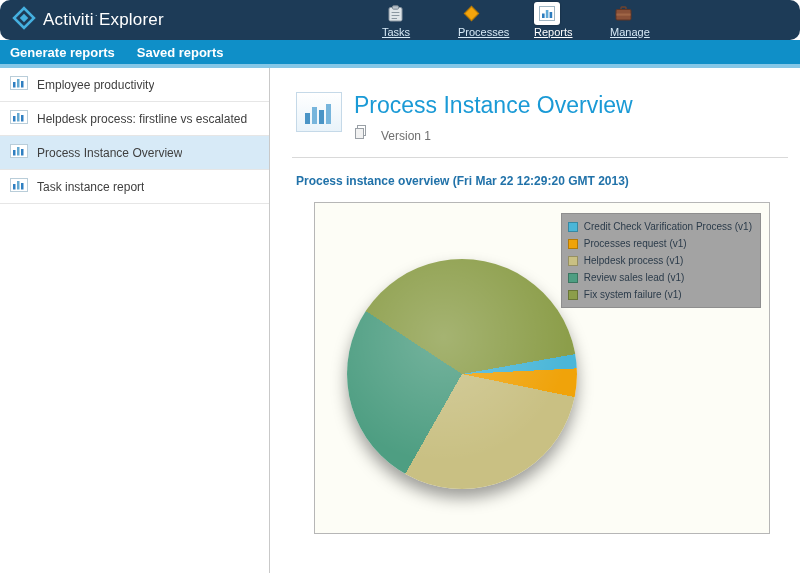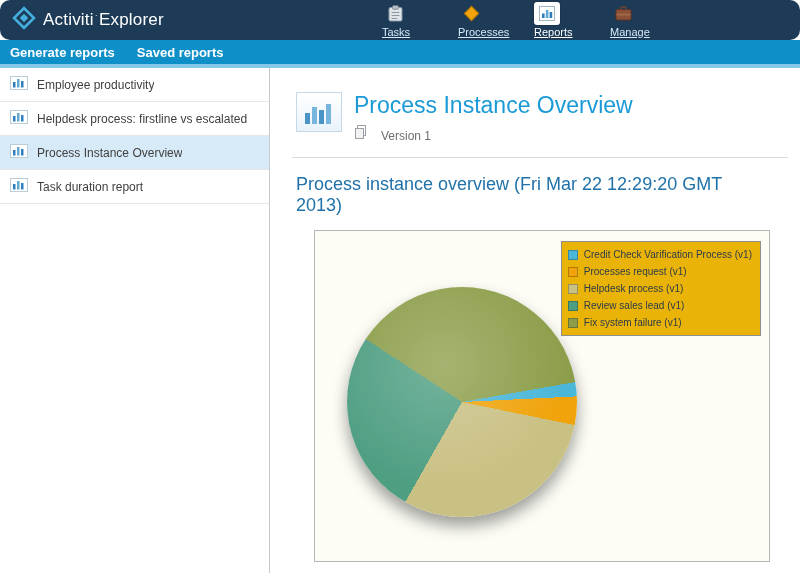--- a/index.html
+++ b/index.html
@@ -41,30 +41,30 @@
   .side-item .label{white-space:nowrap;overflow:hidden;text-overflow:ellipsis;}
   .main{flex:1;padding:24px 28px 0 26px;}
   .report-header{display:flex;gap:12px;align-items:flex-start;}
   .big-icon{width:46px;height:40px;border:1px solid #c5d9e8;
     background:linear-gradient(#ffffff,#e9f3fa);
     display:flex;align-items:flex-end;justify-content:center;padding-bottom:6px;}
   .page-title{font-size:23px;color:var(--title-blue,#1a9ad6);line-height:26px;}
   .version-row{display:flex;align-items:flex-end;gap:14px;margin-top:7px;}
   .version-label{font-size:12px;color:#6f6f6f;}
   .divider{border:none;border-top:1px solid #d9d9d9;margin:14px -16px 0 -4px;}
-  .section-title{margin-top:16px;font-size:18px;font-weight:normal;
+  .section-title{margin-top:16px;font-size:12px;font-weight:bold;
     color:var(--section-title-blue,#2172a9);}
   
   .chart-panel{margin-top:14px;margin-left:18px;width:456px;height:332px;
     border:1px solid #b6b6b6;background:#fdfdf6;position:relative;}
   .pie{position:absolute;left:32px;top:56px;width:230px;height:230px;border-radius:50%;
     box-shadow:0 9px 16px rgba(0,0,0,.38);}
   .pie::after{content:"";position:absolute;inset:0;border-radius:50%;
     background:radial-gradient(circle at 42% 34%,rgba(255,255,255,.22),rgba(255,255,255,0) 62%);}
-  .legend{position:absolute;top:10px;right:8px;background:#eab308;border:1px solid #8e8e8e;
+  .legend{position:absolute;top:10px;right:8px;background:#a3a3a3;border:1px solid #8e8e8e;
     padding:4px 8px 4px 6px;}
   .legend-row{display:flex;align-items:center;gap:6px;height:17px;}
   .legend-swatch{width:10px;height:10px;border:1px solid rgba(0,0,0,.25);flex:none;}
   .legend-label{font-size:10px;color:#2b3b4a;white-space:nowrap;}
 </style>
 </head>
 <body>
 
 <div class="app-header">
   <div class="logo">
@@ -165,21 +165,21 @@
     </div>
     <div class="side-item">
       <span>
         <svg width="18" height="14" viewBox="0 0 18 14">
           <rect x="0.5" y="0.5" width="17" height="13" fill="#fff" stroke="#b9cdd9"></rect>
           <rect x="3" y="6" width="2.5" height="5.5" fill="#2f7fc1"></rect>
           <rect x="7" y="3" width="2.5" height="8.5" fill="#63a9d2"></rect>
           <rect x="11" y="5" width="2.5" height="6.5" fill="#2f7fc1"></rect>
         </svg>
       </span>
-      <span class="label">Task duration report</span>
+      <span class="label">Task instance report</span>
     </div>
   </div>
 
   <div class="main">
     <div class="report-header">
       <div class="big-icon">
         <svg width="30" height="24" viewBox="0 0 30 24">
           <rect x="1" y="12" width="5" height="11" fill="#4a94c6"></rect>
           <rect x="8" y="6" width="5" height="17" fill="#77b5dc"></rect>
           <rect x="15" y="9" width="5" height="14" fill="#4a94c6"></rect>

